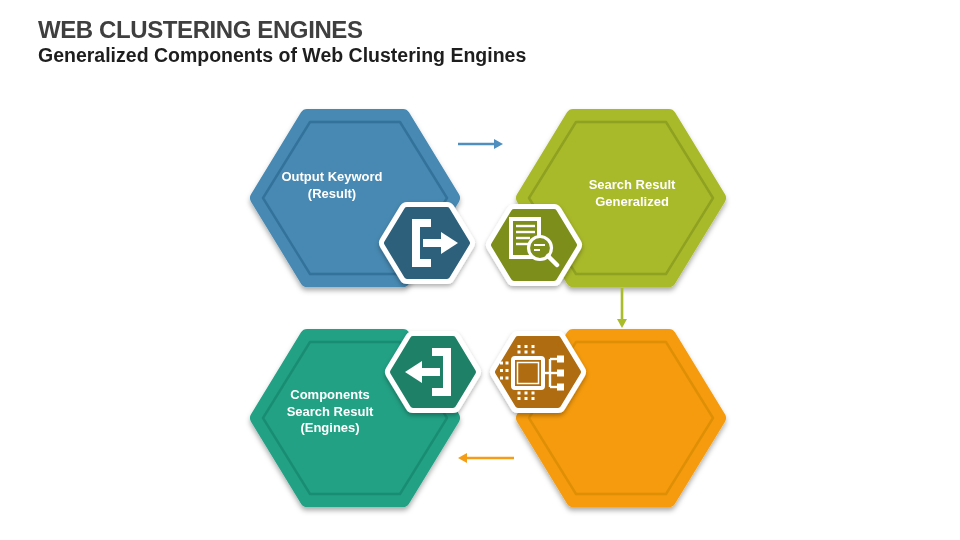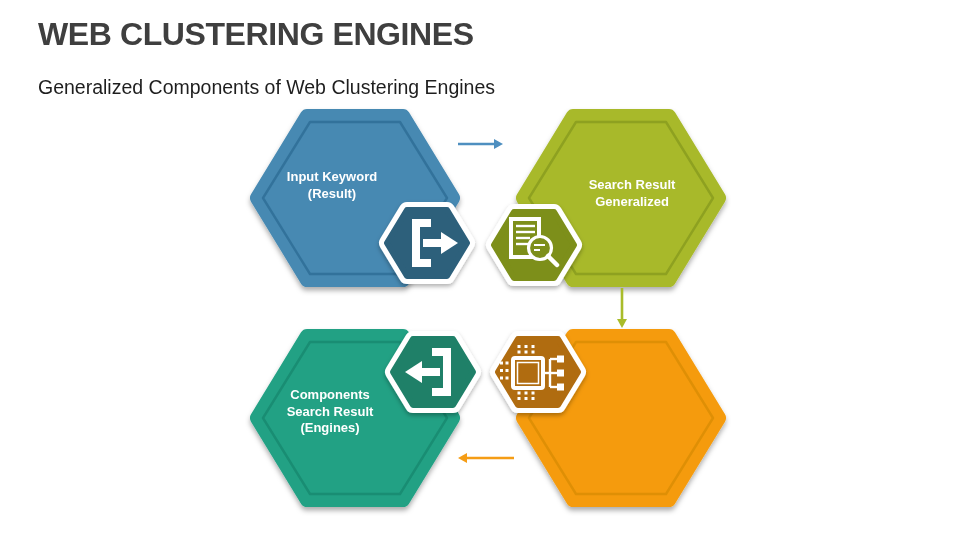--- a/index.html
+++ b/index.html
@@ -3,26 +3,26 @@
 <meta charset="utf-8">
 <style>
   html,body{margin:0;padding:0;}
   body{
     width:960px;height:540px;position:relative;overflow:hidden;
     background:#ffffff;font-family:"Liberation Sans",sans-serif;
   }
   .stage{position:absolute;inset:0;width:960px;height:540px;}
   .title{
     position:absolute;left:38px;top:16px;
-    font-size:32px;font-weight:bold;letter-spacing:-0.4px;
+    font-size:24px;font-weight:bold;letter-spacing:-0.4px;
     color:var(--title,#3F3F3F);white-space:nowrap;
   }
   .subtitle{
-    position:absolute;left:38px;top:76px;
-    font-size:19.5px;font-weight:400;color:var(--subtitle,#1E1E1E);white-space:nowrap;
+    position:absolute;left:38px;top:44px;
+    font-size:19.5px;font-weight:700;color:var(--subtitle,#1E1E1E);white-space:nowrap;
   }
   svg.diagram{position:absolute;left:0;top:0;}
   .hex-label{
     position:absolute;transform:translate(-50%,-50%);
     color:#ffffff;font-weight:bold;font-size:13px;line-height:1.28;
     text-align:center;white-space:nowrap;
   }
   
   .hexb-blue  {fill:var(--blue);stroke:var(--blue);}
   .hexb-olive {fill:var(--olive);stroke:var(--olive);}
@@ -167,21 +167,21 @@
         <line class="ic-stroke" stroke-width="2.4" x1="12" y1="1" x2="19" y2="1"></line>
         <line class="ic-stroke" stroke-width="2.4" x1="12" y1="15" x2="19" y2="15"></line>
         <rect class="ic-fill" x="19" y="-16.5" width="7" height="7"></rect>
         <rect class="ic-fill" x="19" y="-2.5" width="7" height="7"></rect>
         <rect class="ic-fill" x="19" y="11.5" width="7" height="7"></rect>
       </g>
     </g>
   </svg>
 
   <div class="hex-label" style="left:332px;top:186px;">
-    <div>Input Keyword</div>
+    <div>Output Keyword</div>
     <div>(Result)</div>
   </div>
   <div class="hex-label" style="left:632px;top:194px;">
     <div>Search Result</div>
     <div>Generalized</div>
   </div>
   <div class="hex-label" style="left:330px;top:412px;">
     <div>Components</div>
     <div>Search Result</div>
     <div>(Engines)</div>

